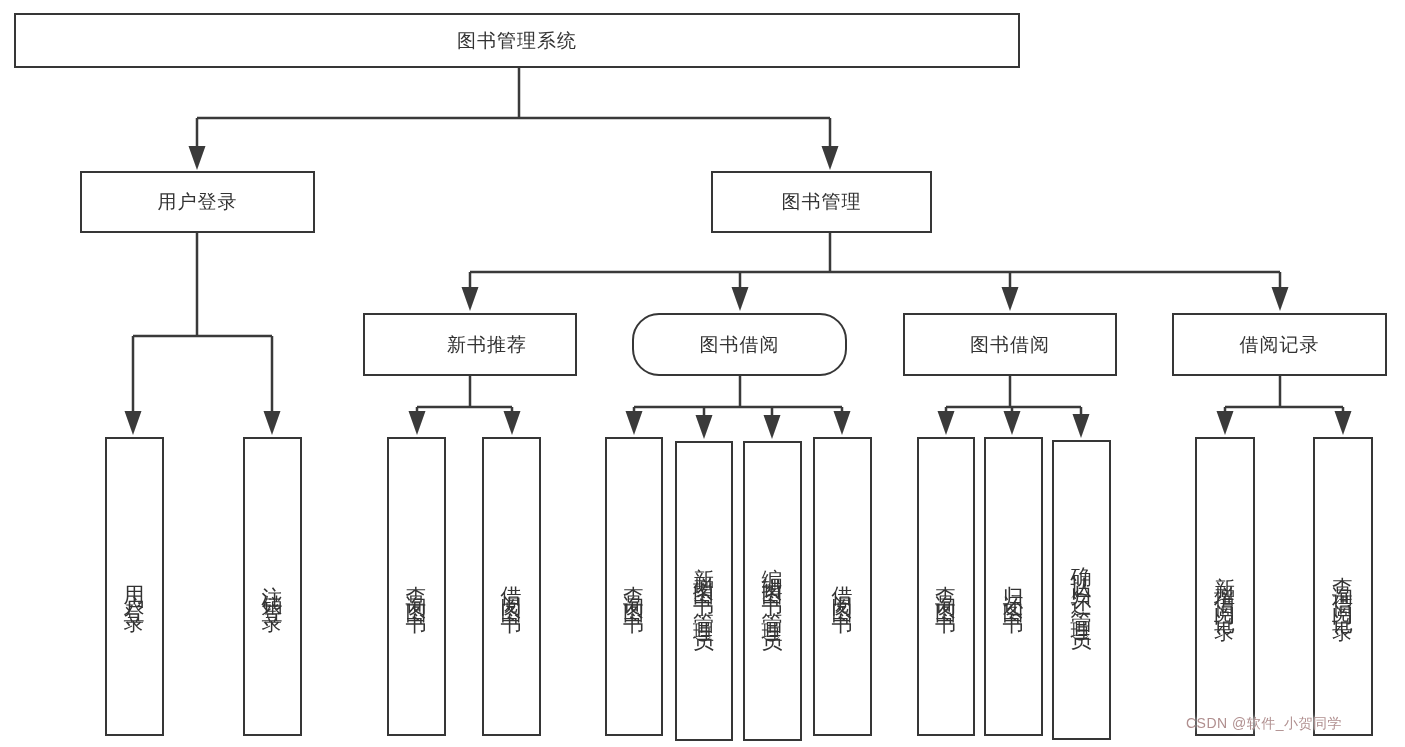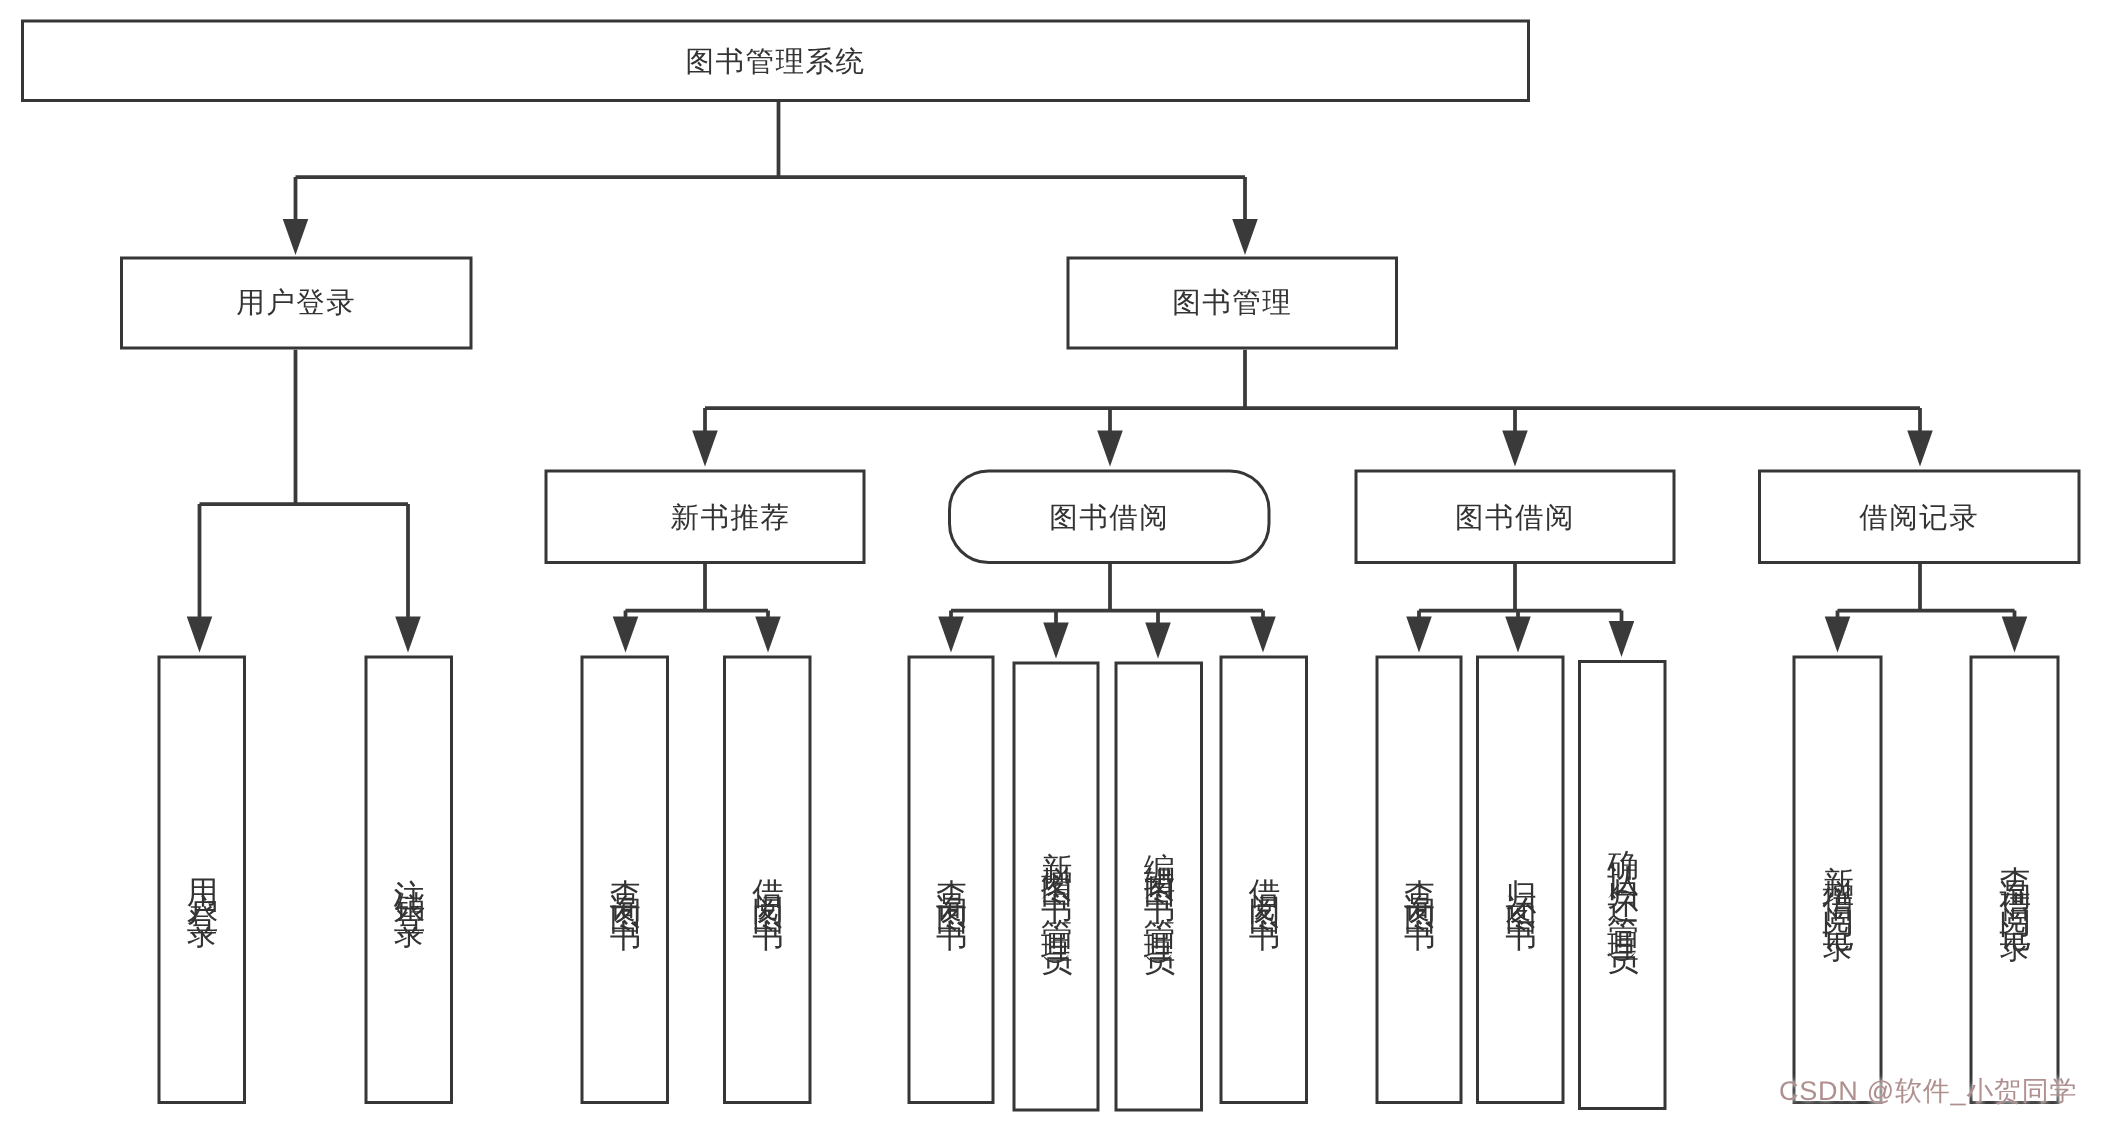--- a/index.html
+++ b/index.html
@@ -32,21 +32,21 @@
   #n-v6 {left:675px; top:441px;width:58px;height:300px;}
   #n-v7 {left:743px; top:441px;width:59px;height:300px;}
   #n-v8 {left:813px; top:437px;width:59px;height:299px;}
   #n-v9 {left:917px; top:437px;width:58px;height:299px;}
   #n-v10{left:984px; top:437px;width:59px;height:299px;}
   #n-v11{left:1052px;top:440px;width:59px;height:300px;}
   #n-v12{left:1195px;top:437px;width:60px;height:299px;}
   #n-v13{left:1313px;top:437px;width:60px;height:299px;}
   #watermark{
     position:absolute;left:1186px;top:715px;z-index:2;
-    font-size:18px;letter-spacing:0.5px;color:#b08f8f;white-space:nowrap;
+    font-size:14px;letter-spacing:0.5px;color:#b08f8f;white-space:nowrap;
     text-shadow:0 0 3px #ffffff,0 0 6px #ffffff;
   }
 </style>
 </head>
 <body>
 
 <div class="canvas">
 
   <svg class="connectors" width="1405" height="747" viewBox="0 0 1405 747">
     <g fill="none" stroke="#3a3a3a" stroke-width="2.5">

